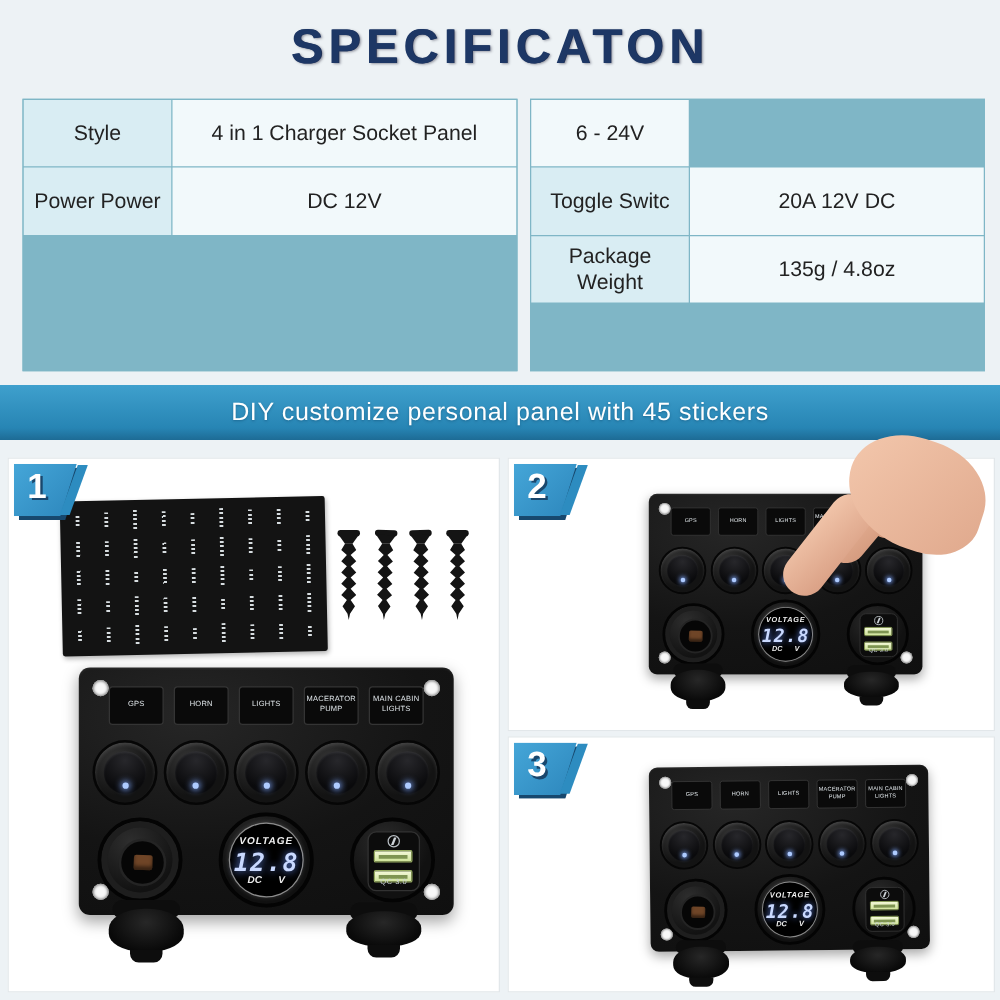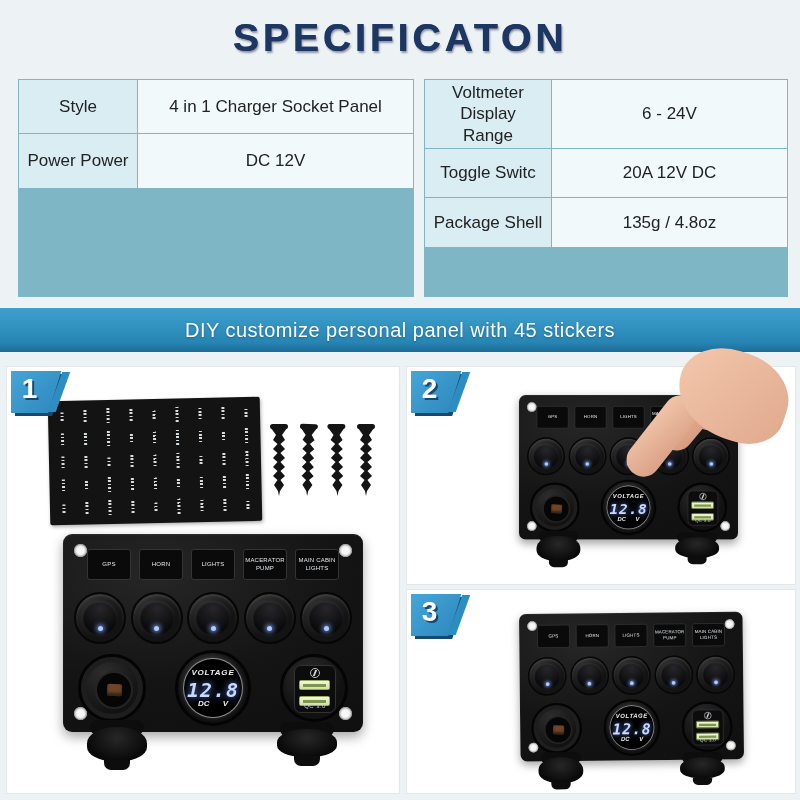--- a/index.html
+++ b/index.html
@@ -166,29 +166,28 @@
     <div class="spec-cell value">4 in 1 Charger Socket Panel</div>
   </div>
   <div class="spec-row">
     <div class="spec-cell label">Power Power</div>
     <div class="spec-cell value">DC 12V</div>
   </div>
 </div>
 
 <div class="spec-table right">
   <div class="spec-row">
-    <div class="spec-cell label">Voltmeter Display Range</div>
     <div class="spec-cell value">6 - 24V</div>
   </div>
   <div class="spec-row">
     <div class="spec-cell label">Toggle Switc</div>
     <div class="spec-cell value">20A 12V DC</div>
   </div>
   <div class="spec-row">
-    <div class="spec-cell label">Package Shell</div>
+    <div class="spec-cell label">Package Weight</div>
     <div class="spec-cell value">135g / 4.8oz</div>
   </div>
 </div>
 
 <div class="banner">
   <span>DIY customize personal panel with 45 stickers</span>
 </div>
 
 <div class="sec sec-1">
   <div class="badge">

